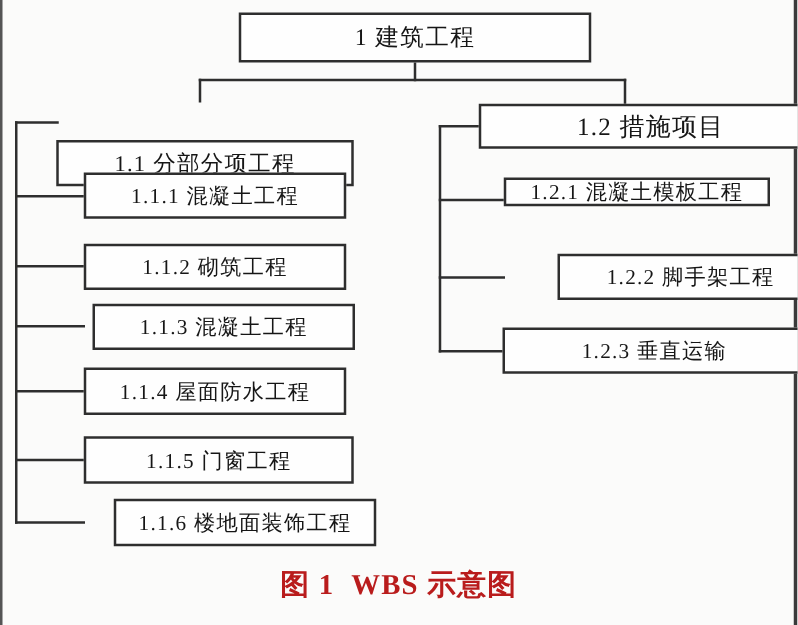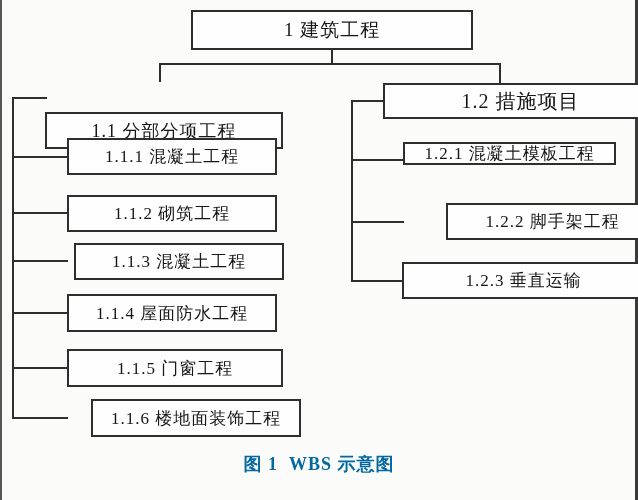--- a/index.html
+++ b/index.html
@@ -84,25 +84,25 @@
   .ln.stub-121    { left: 351px; top: 159px; width: 53px; height: 2px; }
   .ln.stub-122    { left: 351px; top: 221px; width: 53px; height: 2px; }
   .ln.stub-123    { left: 351px; top: 280px; width: 53px; height: 2px; }
 
   .caption {
     position: absolute;
     left: 0;
     top: 452px;
     width: 638px;
     text-align: center;
-    font-size: 18px;
+    font-size: 23px;
     font-weight: bold;
     letter-spacing: 1px;
     white-space: pre;
-    color: #0369a1;
+    color: #b91c1c;
   }
 </style>
 </head>
 <body>
 
 <div class="canvas">
 
   <div class="edge left"></div>
   <div class="edge right"></div>
 

